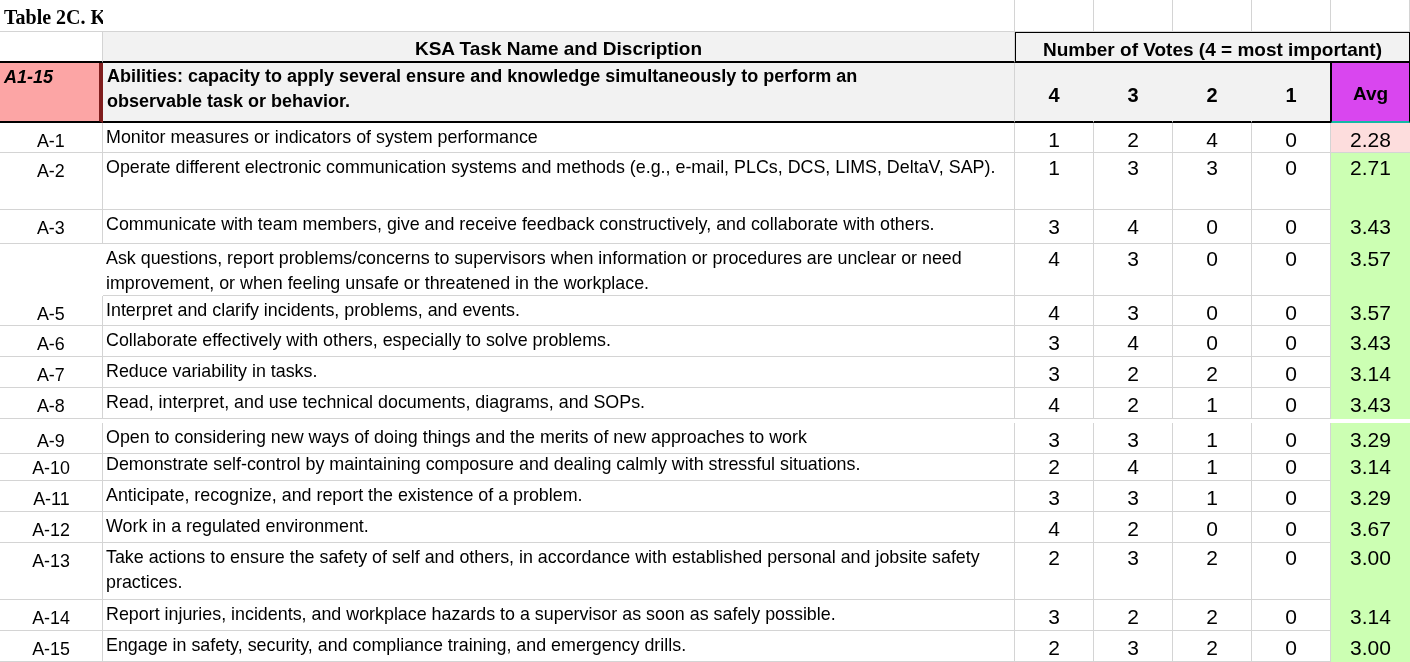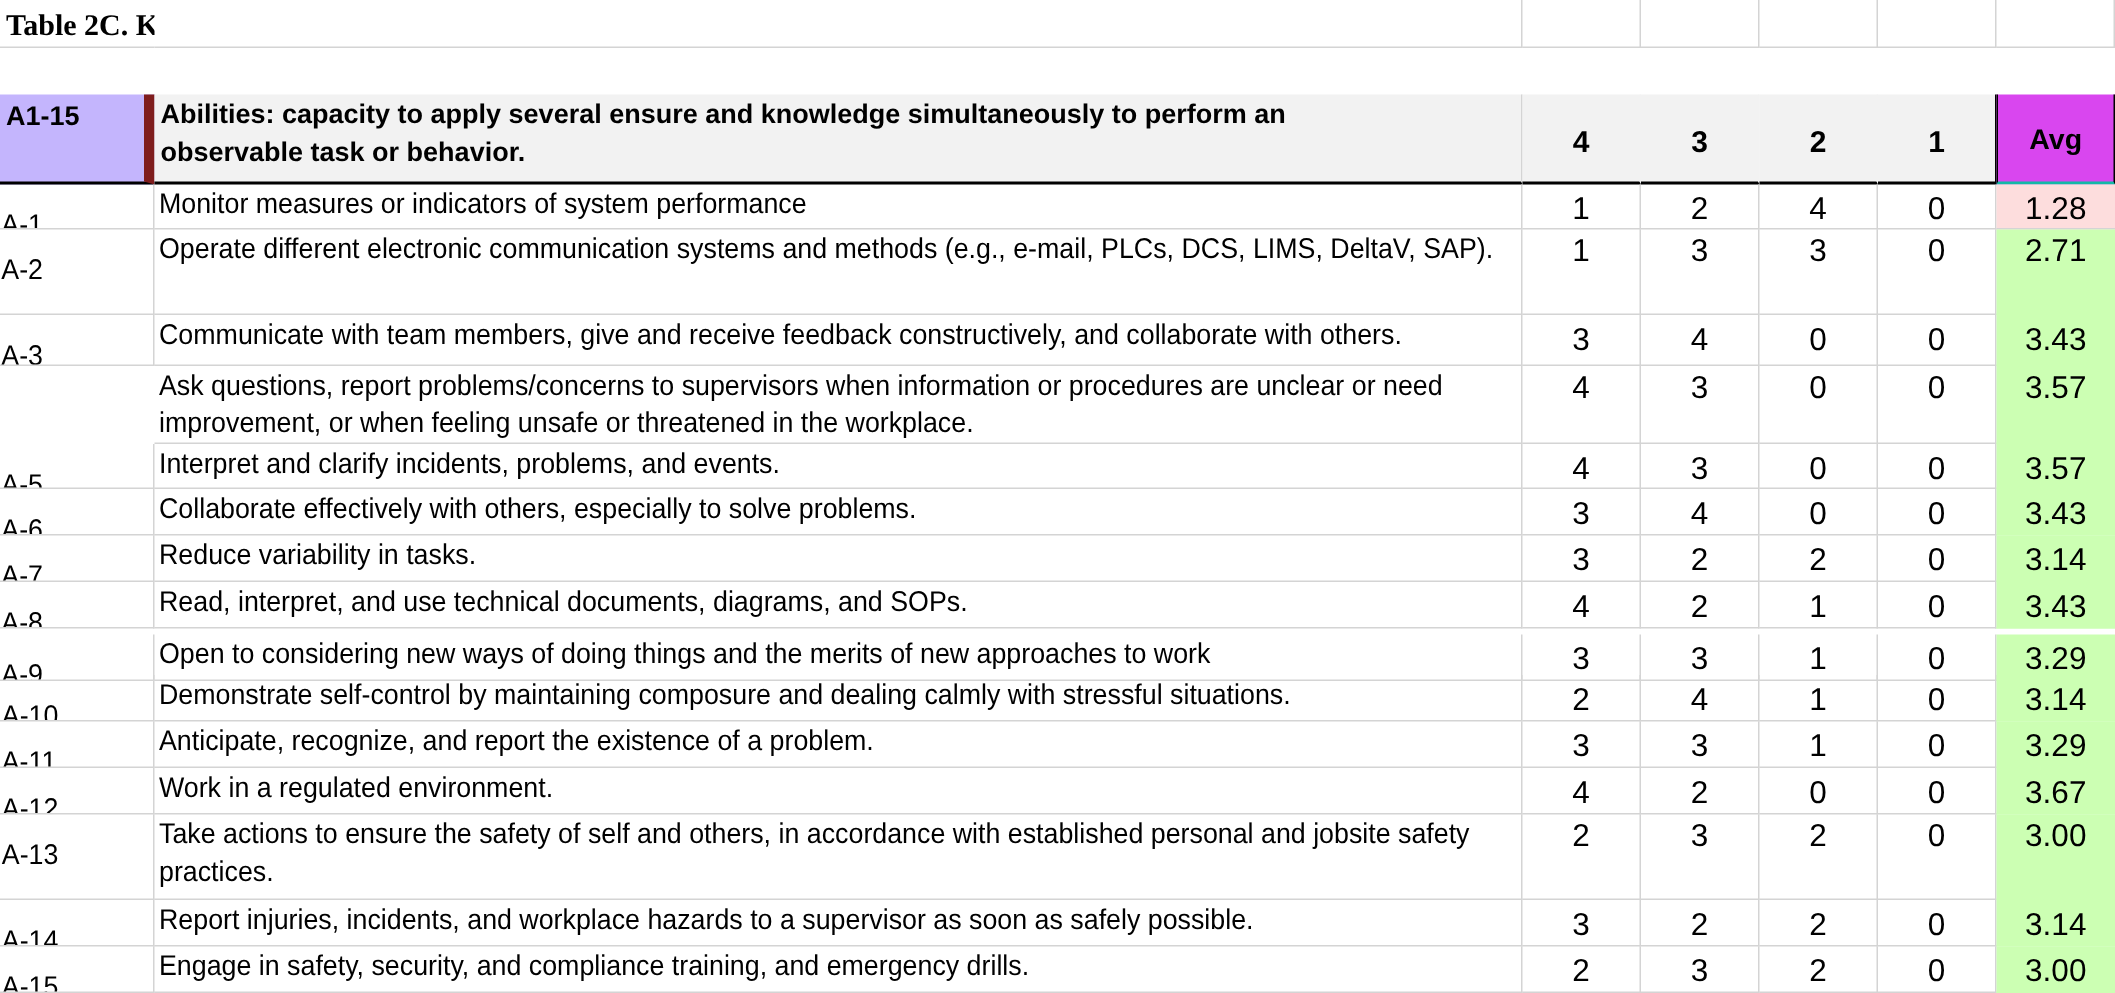--- a/index.html
+++ b/index.html
@@ -29,30 +29,30 @@
   .hdr-row .c0 { border-bottom: 2px solid #000; }
   .hdr-votes { position: absolute; left: 1015px; width: 395px; top: 0; height: 31px;
                box-sizing: border-box; border: 1px solid #000; border-bottom: 2px solid #000;
                background: #f2f2f2; text-align: center; font-weight: bold; font-size: 19px;
                line-height: 34px; white-space: nowrap; }
   .hdr-ksa { text-align: center; font-weight: bold; font-size: 19px; line-height: 34px; white-space: nowrap; }
 
   
   .sub-row { top: 63px; height: 60px; }
   .sub-row .cell { background: #f2f2f2; border-bottom: 2px solid #000; border-right-color: #f2f2f2; }
-  .sub-row .c0 { background: #c4b5fd; border-right: 7px solid #7f1d1d; }
+  .sub-row .c0 { background: #fca5a5; border-right: 4px solid #7f1d1d; font-style: italic; }
   .sub-row .c1 { border-right: 1px solid #d4d4d4; }
   .sub-code { font-weight: bold; font-size: 18px; padding: 4px 0 0 4px; }
   .sub-desc { font-weight: bold; font-size: 18px; line-height: 25px; padding: 1px 0 0 4px; }
   .sub-num { font-weight: bold; font-size: 20px; text-align: center; line-height: 64px; }
   .sub-row .c6 { background: #d946ef; border: 1px solid #000; border-bottom: 2px solid #14b8a6; border-top: none; }
   .sub-avg { font-weight: bold; font-size: 19px; text-align: center; line-height: 62px; }
 
   
-  .drow .c0 { text-align: left; font-size: 19px; padding-top: 17px;
+  .drow .c0 { text-align: center; font-size: 19px; padding-top: 7px;
               transform-origin: center top; }
   .drow .c0 span, .drow .c1 span { display: inline-block; transform: scaleX(0.94); transform-origin: left top; }
   .drow .c0 span { transform-origin: center top; }
   .drow .c1 { font-size: 19px; line-height: 25px; padding: 1px 0 0 3px; }
   .drow .c1 span { width: 960px; }
   .drow .num { text-align: center; font-size: 21px; padding-top: 5px; }
   .drow .avg { text-align: center; font-size: 21px; padding-top: 5px; border-right: none; }
   .avg-green { background: #ccffb3; border-bottom-color: #ccffb3 !important; }
   .avg-pink { background: #fddddd; }
   .drow.tall .num, .drow.tall .avg { padding-top: 3px; }
@@ -67,20 +67,29 @@
       <div class="title-text"><span>Table 2C. KSA Vote for </span></div>
     </div>
     <div class="cell c1" style="border-left:none;"></div>
     <div class="cell c2"></div>
     <div class="cell c3"></div>
     <div class="cell c4"></div>
     <div class="cell c5"></div>
     <div class="cell c6"></div>
   </div>
 
+  <div class="row hdr-row">
+    <div class="cell c0"></div>
+    <div class="cell c1">
+      <div class="hdr-ksa">KSA  Task Name and Discription</div>
+    </div>
+    <div class="hdr-votes">
+      <span>Number of Votes (4 = most important)</span>
+    </div>
+  </div>
 
   <div class="row sub-row">
     <div class="cell c0">
       <div class="sub-code">A1-15</div>
     </div>
     <div class="cell c1">
       <div class="sub-desc" style="width:820px;">Abilities: capacity to apply several ensure and knowledge simultaneously to perform an observable task or behavior.</div>
     </div>
     <div class="cell c2">
         <div class="sub-num">4</div>
@@ -100,21 +109,21 @@
   </div>
 
   <div id="data-rows">
       <div class="row drow" style="top: 123px; height: 30px;">
     <div class="cell c0"><span>A-1</span></div>
     <div class="cell c1"><span>Monitor measures or indicators of system performance</span></div>
     <div class="cell c2 num">1</div>
     <div class="cell c3 num">2</div>
     <div class="cell c4 num">4</div>
     <div class="cell c5 num">0</div>
-    <div class="cell c6 avg avg-pink">1.28</div>
+    <div class="cell c6 avg avg-pink">2.28</div>
   </div>
       <div class="row drow tall" style="top: 153px; height: 57px;">
     <div class="cell c0"><span>A-2</span></div>
     <div class="cell c1"><span>Operate different electronic communication systems and methods (e.g., e-mail, PLCs, DCS, LIMS, DeltaV, SAP).</span></div>
     <div class="cell c2 num">1</div>
     <div class="cell c3 num">3</div>
     <div class="cell c4 num">3</div>
     <div class="cell c5 num">0</div>
     <div class="cell c6 avg avg-green">2.71</div>
   </div>

